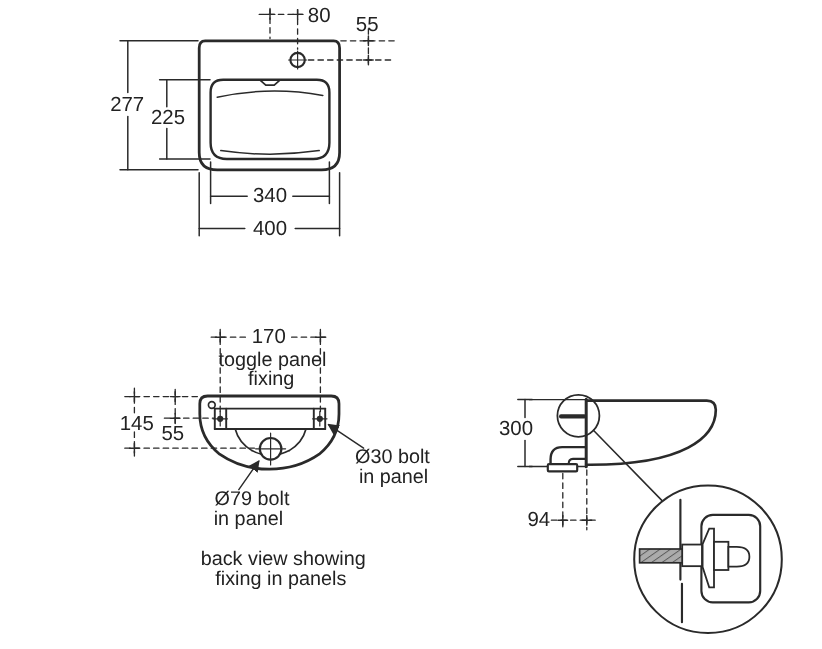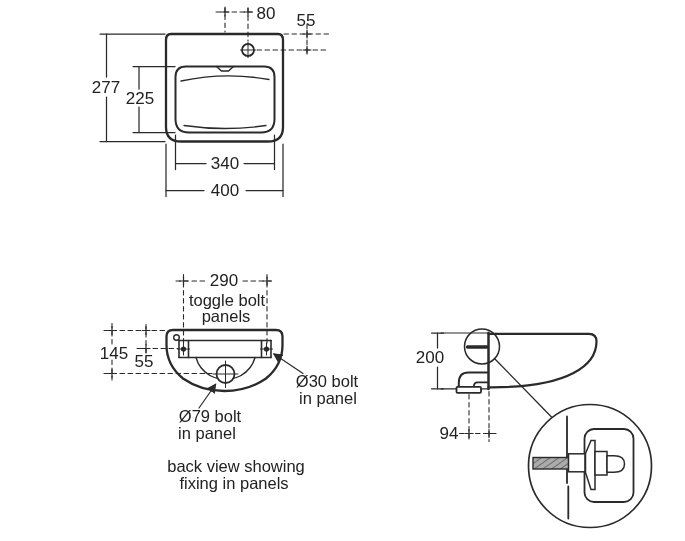--- a/index.html
+++ b/index.html
@@ -195,28 +195,28 @@
   </g>
 </svg>
 
   <span class="lbl" style="left:266px;top:13px">80</span>
   <span class="lbl" style="left:306px;top:20px">55</span>
   <span class="lbl" style="left:106px;top:87px">277</span>
   <span class="lbl" style="left:140px;top:98px">225</span>
   <span class="lbl" style="left:225px;top:163px">340</span>
   <span class="lbl" style="left:225px;top:190px">400</span>
 
-  <span class="lbl" style="left:224px;top:280px">290</span>
-  <span class="lbl word" style="left:227px;top:300px">toggle bolt</span>
-  <span class="lbl word" style="left:226px;top:316px">panels</span>
+  <span class="lbl" style="left:224px;top:280px">170</span>
+  <span class="lbl word" style="left:227px;top:300px">toggle panel</span>
+  <span class="lbl word" style="left:226px;top:316px">fixing</span>
   <span class="lbl" style="left:114px;top:353px">145</span>
   <span class="lbl" style="left:144px;top:361px">55</span>
   <span class="lbl word" style="left:210px;top:416px">Ø79 bolt</span>
   <span class="lbl word" style="left:207px;top:433px">in panel</span>
   <span class="lbl word" style="left:327px;top:381px">Ø30 bolt</span>
   <span class="lbl word" style="left:328px;top:398px">in panel</span>
   <span class="lbl word" style="left:236px;top:466px">back view showing</span>
   <span class="lbl word" style="left:234px;top:483px">fixing in panels</span>
 
-  <span class="lbl" style="left:430px;top:357px">200</span>
+  <span class="lbl" style="left:430px;top:357px">300</span>
   <span class="lbl" style="left:449px;top:433px">94</span>
 
 </div>
 
 </body></html>

